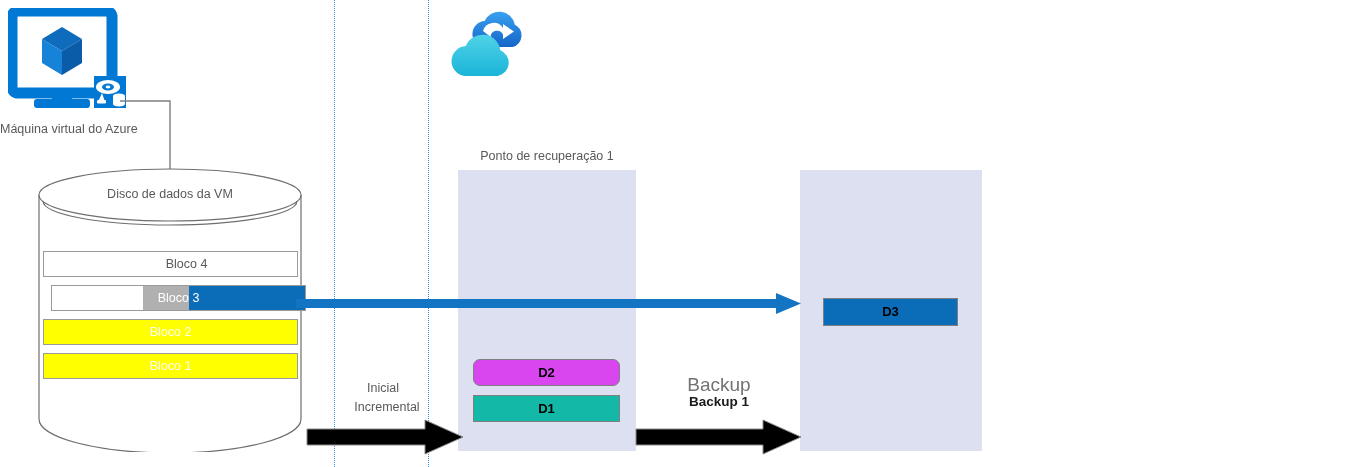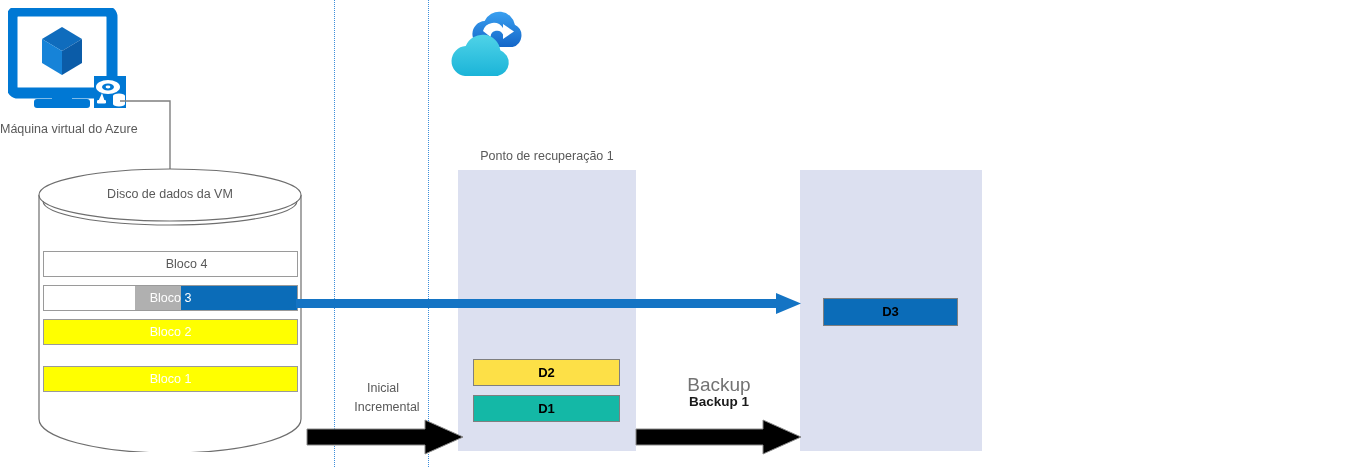--- a/index.html
+++ b/index.html
@@ -66,23 +66,23 @@
     width: 255px;
     height: 26px;
     box-sizing: border-box;
     border: 1px solid #9a9a9a;
     font-size: 12.5px;
     line-height: 24px;
     text-align: center;
     overflow: hidden;
   }
   .block-4 { top: 84px; background: #ffffff; color: #595959; padding-left: 32px; }
-  .block-3 { top: 118px; background: transparent; border-color: #9a9a9a; padding: 4px; }
+  .block-3 { top: 118px; background: transparent; border-color: #9a9a9a; padding: 4px; margin-left: 8px; }
   .block-2 { top: 152px; background: #ffff00; color: #ffffff; }
-  .block-1 { top: 199px; background: #ffff00; color: #ffffff; }
+  .block-1 { top: 186px; background: #ffff00; color: #ffffff; }
 
   .block-3 .seg { position: absolute; top: 0; bottom: 0; }
   .block-3 .seg-white { left: 0; width: 36%; background: #ffffff; }
   .block-3 .seg-gray  { left: 36%; width: 18%; background: #b0b0b0; }
   .block-3 .seg-blue  { left: 54%; right: 0; background: #0b6cb8; }
   .block-3 .seg-text {
     position: absolute;
     left: 0; right: 0; top: 0;
     line-height: 24px;
     text-align: center;
@@ -110,21 +110,21 @@
   
   .dbox {
     position: absolute;
     box-sizing: border-box;
     border: 1px solid #7f7f7f;
     font-size: 13px;
     font-weight: bold;
     text-align: center;
     color: #000000;
   }
-  #d2-box { left: 473px; top: 359px; width: 147px; height: 27px; line-height: 25px; background: #fde047; }
+  #d2-box { left: 473px; top: 359px; width: 147px; height: 27px; line-height: 25px; background: #d946ef; border-radius: 7px; }
   #d1-box { left: 473px; top: 395px; width: 147px; height: 27px; line-height: 25px; background: #14b8a6; }
   #d3-box { left: 823px; top: 298px; width: 135px; height: 28px; line-height: 26px; background: #0b6cb8; }
 
   
   .blk-arrow { position: absolute; }
 
   
   #blue-arrow { position: absolute; left: 296px; top: 290px; width: 510px; height: 28px; }
 
   

